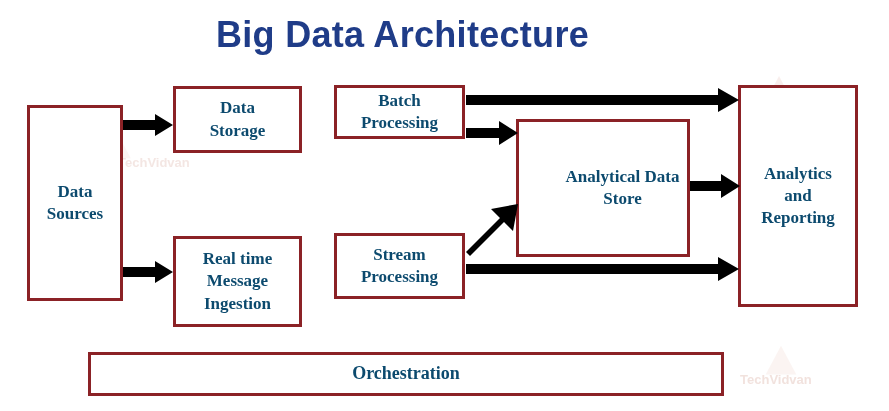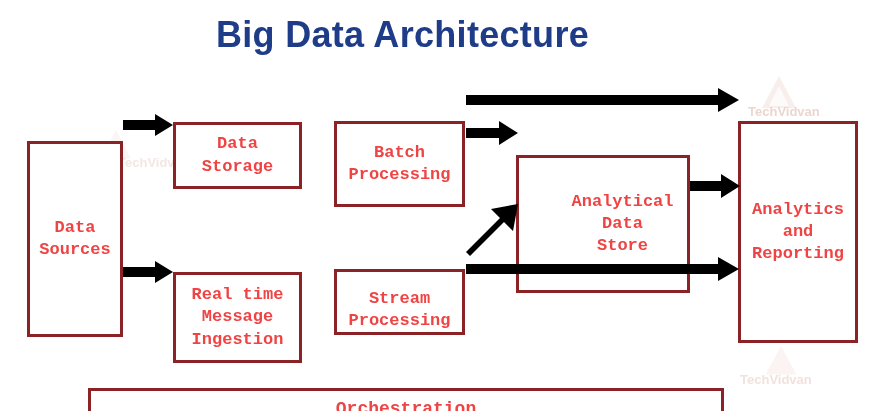--- a/index.html
+++ b/index.html
@@ -31,27 +31,26 @@
   }
   .node {
     position: absolute;
     box-sizing: border-box;
     border: 3px solid #8b2226;
     background: #ffffff;
     display: flex;
     align-items: center;
     justify-content: center;
     text-align: center;
-    color: #ef4444;
+    color: #0c4a6e;
     font-size: 17px;
     font-weight: 600;
     line-height: 1.3;
-    font-family: Liberation Mono, monospace;
+    font-family: Liberation Serif, serif;
     z-index: 3;
-    margin-top: 36px;
   }
   .node .label { display: block; padding: 0 4px; white-space: pre-line; }
   .arrow {
     position: absolute;
     z-index: 4;
   }
   .watermark {
     position: absolute;
     color: #e9cfc8;
     font-size: 13px;
@@ -129,26 +128,26 @@
     <span class="label">Data
 Storage</span>
   </div>
 
   <div class="node" style="left:173px; top:236px; width:129px; height:91px;">
     <span class="label">Real time
 Message
 Ingestion</span>
   </div>
 
-  <div class="node" style="left:334px; top:85px; width:131px; height:86px;">
+  <div class="node" style="left:334px; top:85px; width:131px; height:54px;">
     <span class="label">Batch
 Processing</span>
   </div>
 
-  <div class="node" style="left:334px; top:233px; width:131px; height:66px;align-items:flex-end;">
+  <div class="node" style="left:334px; top:233px; width:131px; height:66px;">
     <span class="label">Stream
 Processing</span>
   </div>
 
   <div class="node" style="left:516px; top:119px; width:174px; height:138px;padding-left:39px;">
     <span class="label">Analytical Data
 Store</span>
   </div>
 
   <div class="node" style="left:738px; top:85px; width:120px; height:222px;">

